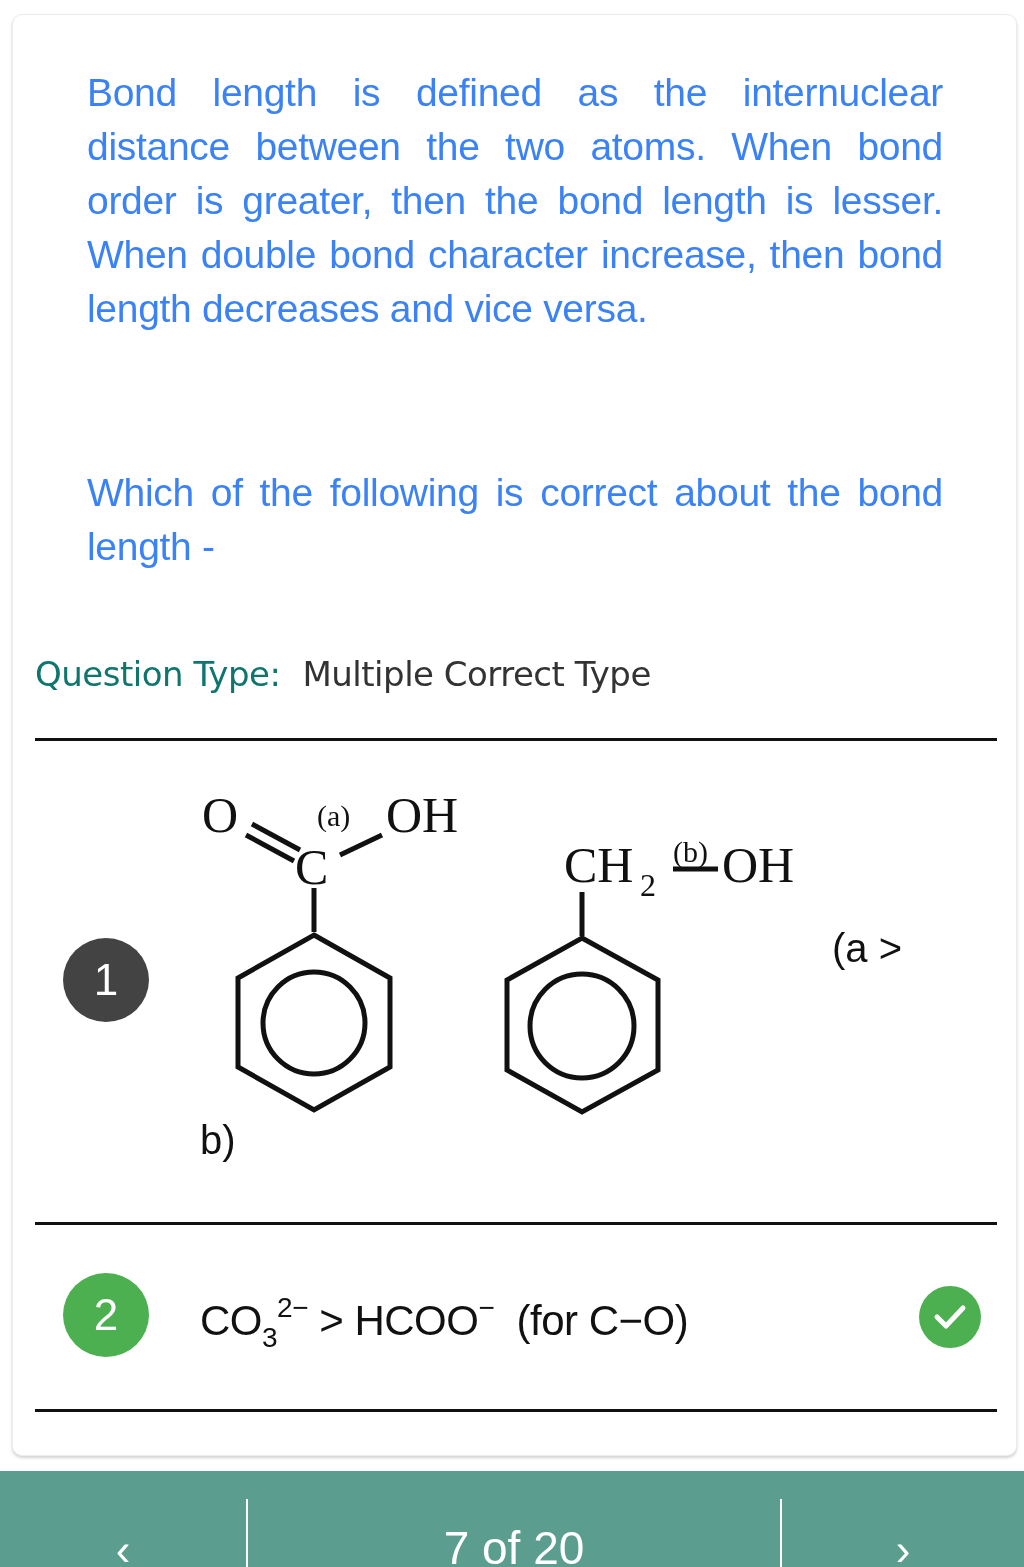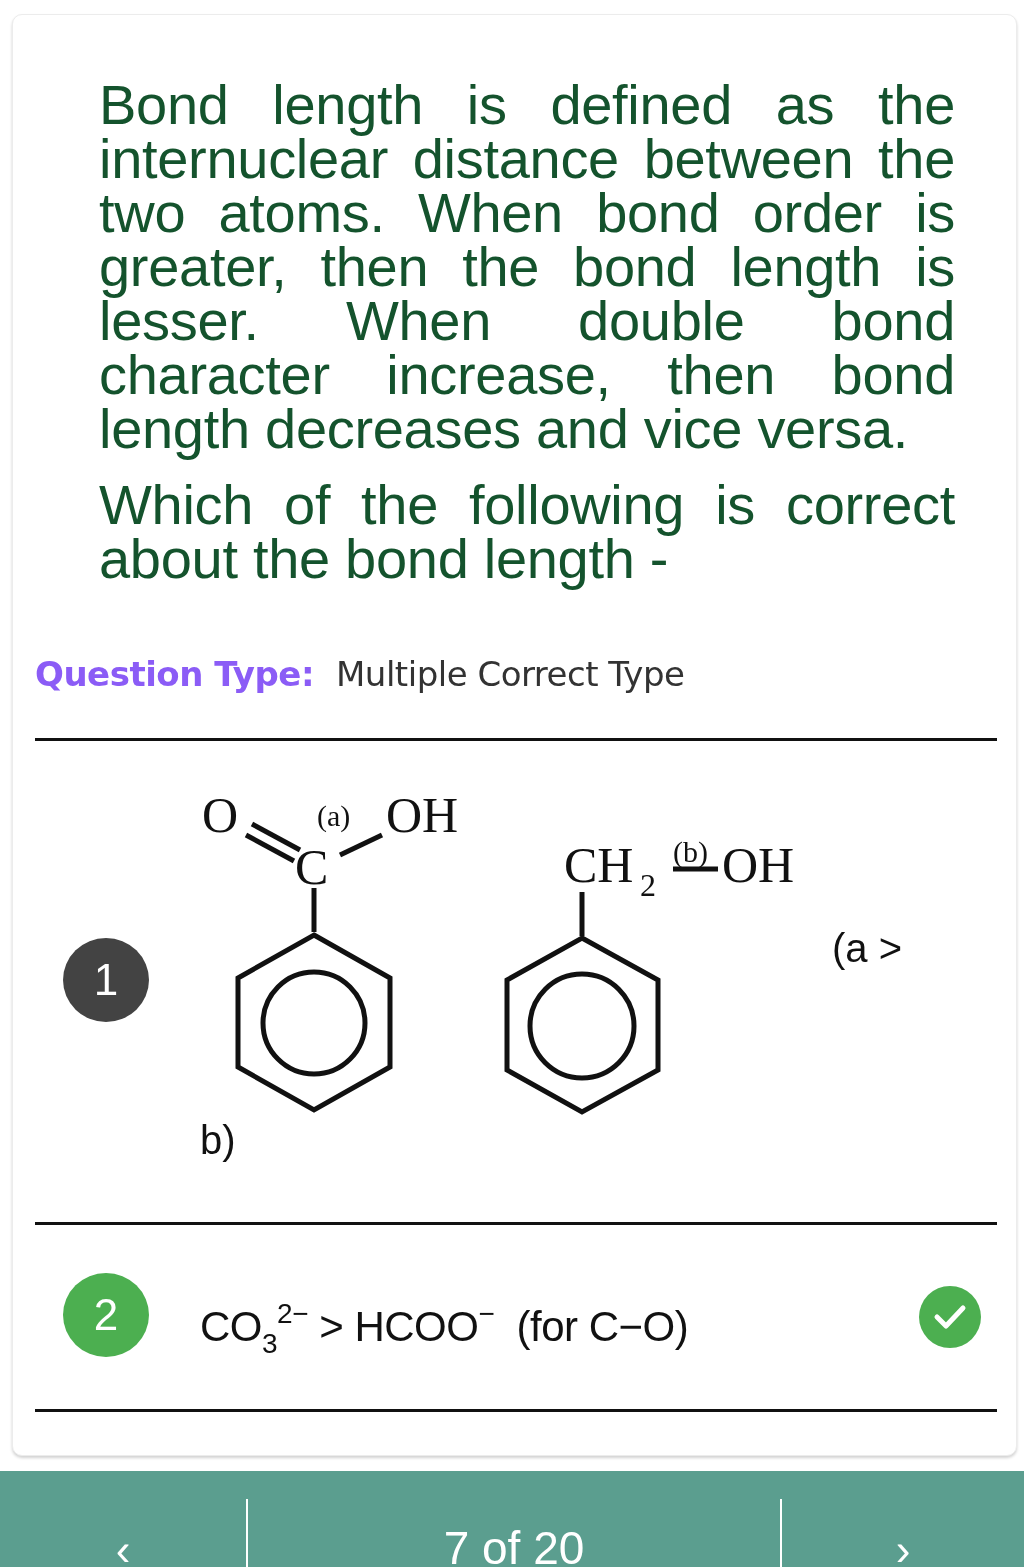--- a/index.html
+++ b/index.html
@@ -12,55 +12,55 @@
     .card {
       position: absolute; left: 12px; top: 14px; width: 1005px; height: 1442px;
       background: #fff;
       border: 1px solid #ececec;
       border-radius: 10px;
       box-shadow: 0 2px 3px rgba(0,0,0,0.18);
       box-sizing: border-box;
     }
     .para {
       position: absolute; left: 87px; width: 856px;
-      font-size: 56px; line-height: 54px;
+      font-size: 39px; line-height: 54px;
       text-align: justify; text-align-last: left;
-      color: #14532d;
+      color: #3b82f6;
       font-family: "Liberation Sans", sans-serif;
       font-stretch: condensed;
-      margin: 12px;
+      margin: 0;
       letter-spacing: -0.3px;
     }
     .para1 { top: 66px; }
     .para2 { top: 466px; }
     .qtype {
       position: absolute; left: 35px; top: 652px;
       font-size: 34px; font-weight: bold; line-height: 44px;
       font-family: "DejaVu Sans", sans-serif;
       letter-spacing: -0.5px;
     }
-    .qtype .lbl { color: #8b5cf6; font-weight: bold; font-family: "DejaVu Sans", sans-serif; }
+    .qtype .lbl { color: #0f766e; font-weight: normal; font-family: "DejaVu Sans", sans-serif; }
     .qtype .val { color: #333; margin-left: 22px; font-weight: normal; }
     .divider {
       position: absolute; left: 35px; width: 962px; height: 3px; background: #111;
     }
     .badge {
       position: absolute; border-radius: 50%;
       color: #fff; font-size: 44px; display: flex; align-items: center; justify-content: center;
       font-family: "Liberation Sans", sans-serif;
     }
     .badge-1 { left: 63px; top: 938px; width: 86px; height: 84px; background: #434343; }
     .badge-2 { left: 63px; top: 1273px; width: 86px; height: 84px; background: #4caf50; }
     .molecule { position: absolute; }
     .opt-text {
       position: absolute; font-size: 40px; font-family: "Liberation Sans", sans-serif; color: #111;
     }
     .opt2 {
       position: absolute; left: 200px; top: 1286px;
-      font-size: 42px; line-height: 56px; color: #111;
+      font-size: 42px; line-height: 44px; color: #111;
       font-family: "Liberation Sans", sans-serif;
       letter-spacing: -0.5px;
     }
     .opt2 sub, .opt2 sup { font-size: 28px; }
     .opt2 sub { vertical-align: -12px; }
     .opt2 sup { vertical-align: 18px; }
     .check {
       position: absolute; left: 919px; top: 1286px; width: 62px; height: 62px;
       border-radius: 50%; background: #4caf50;
       display: flex; align-items: center; justify-content: center;

